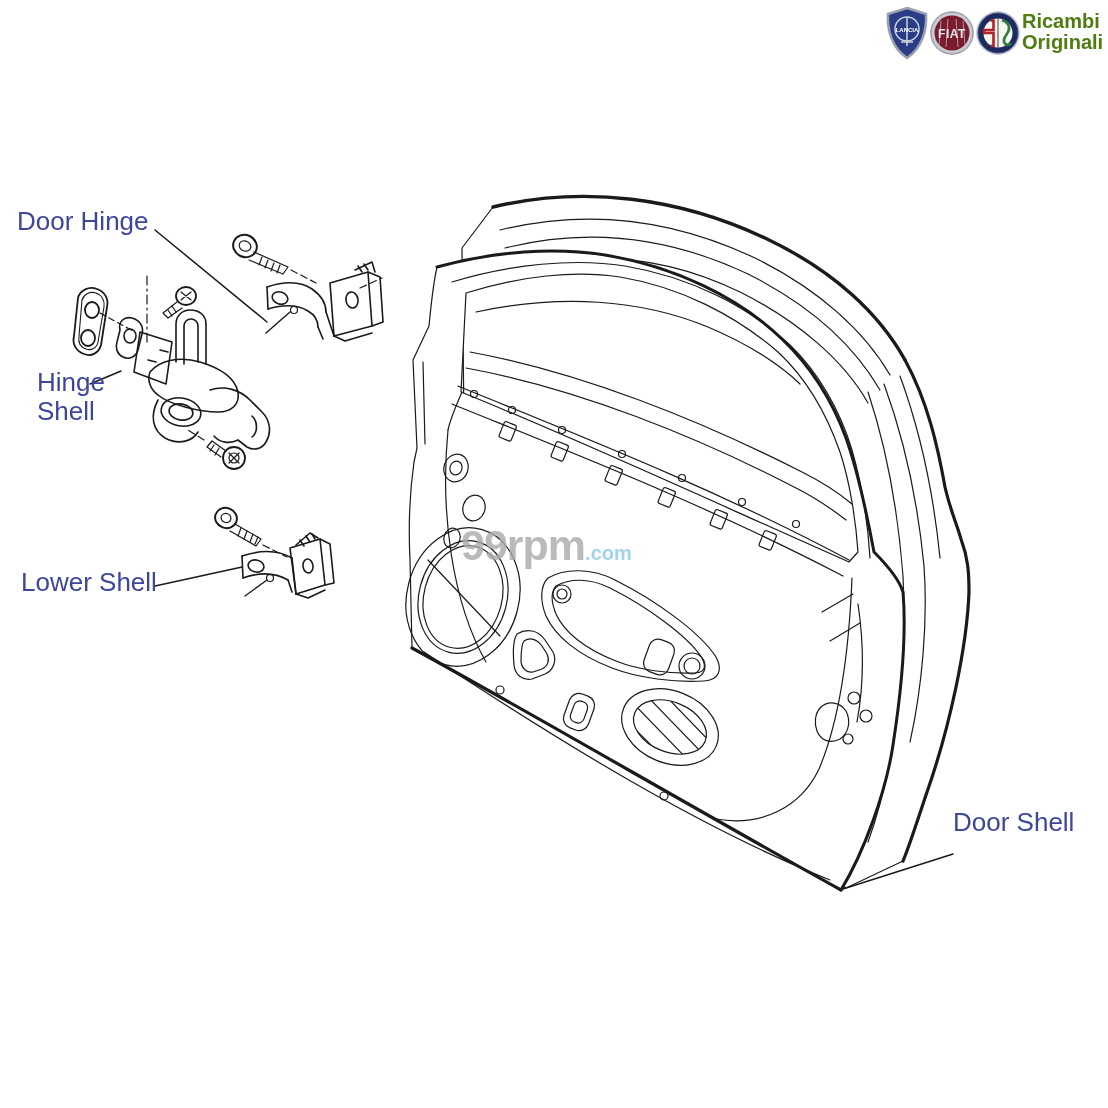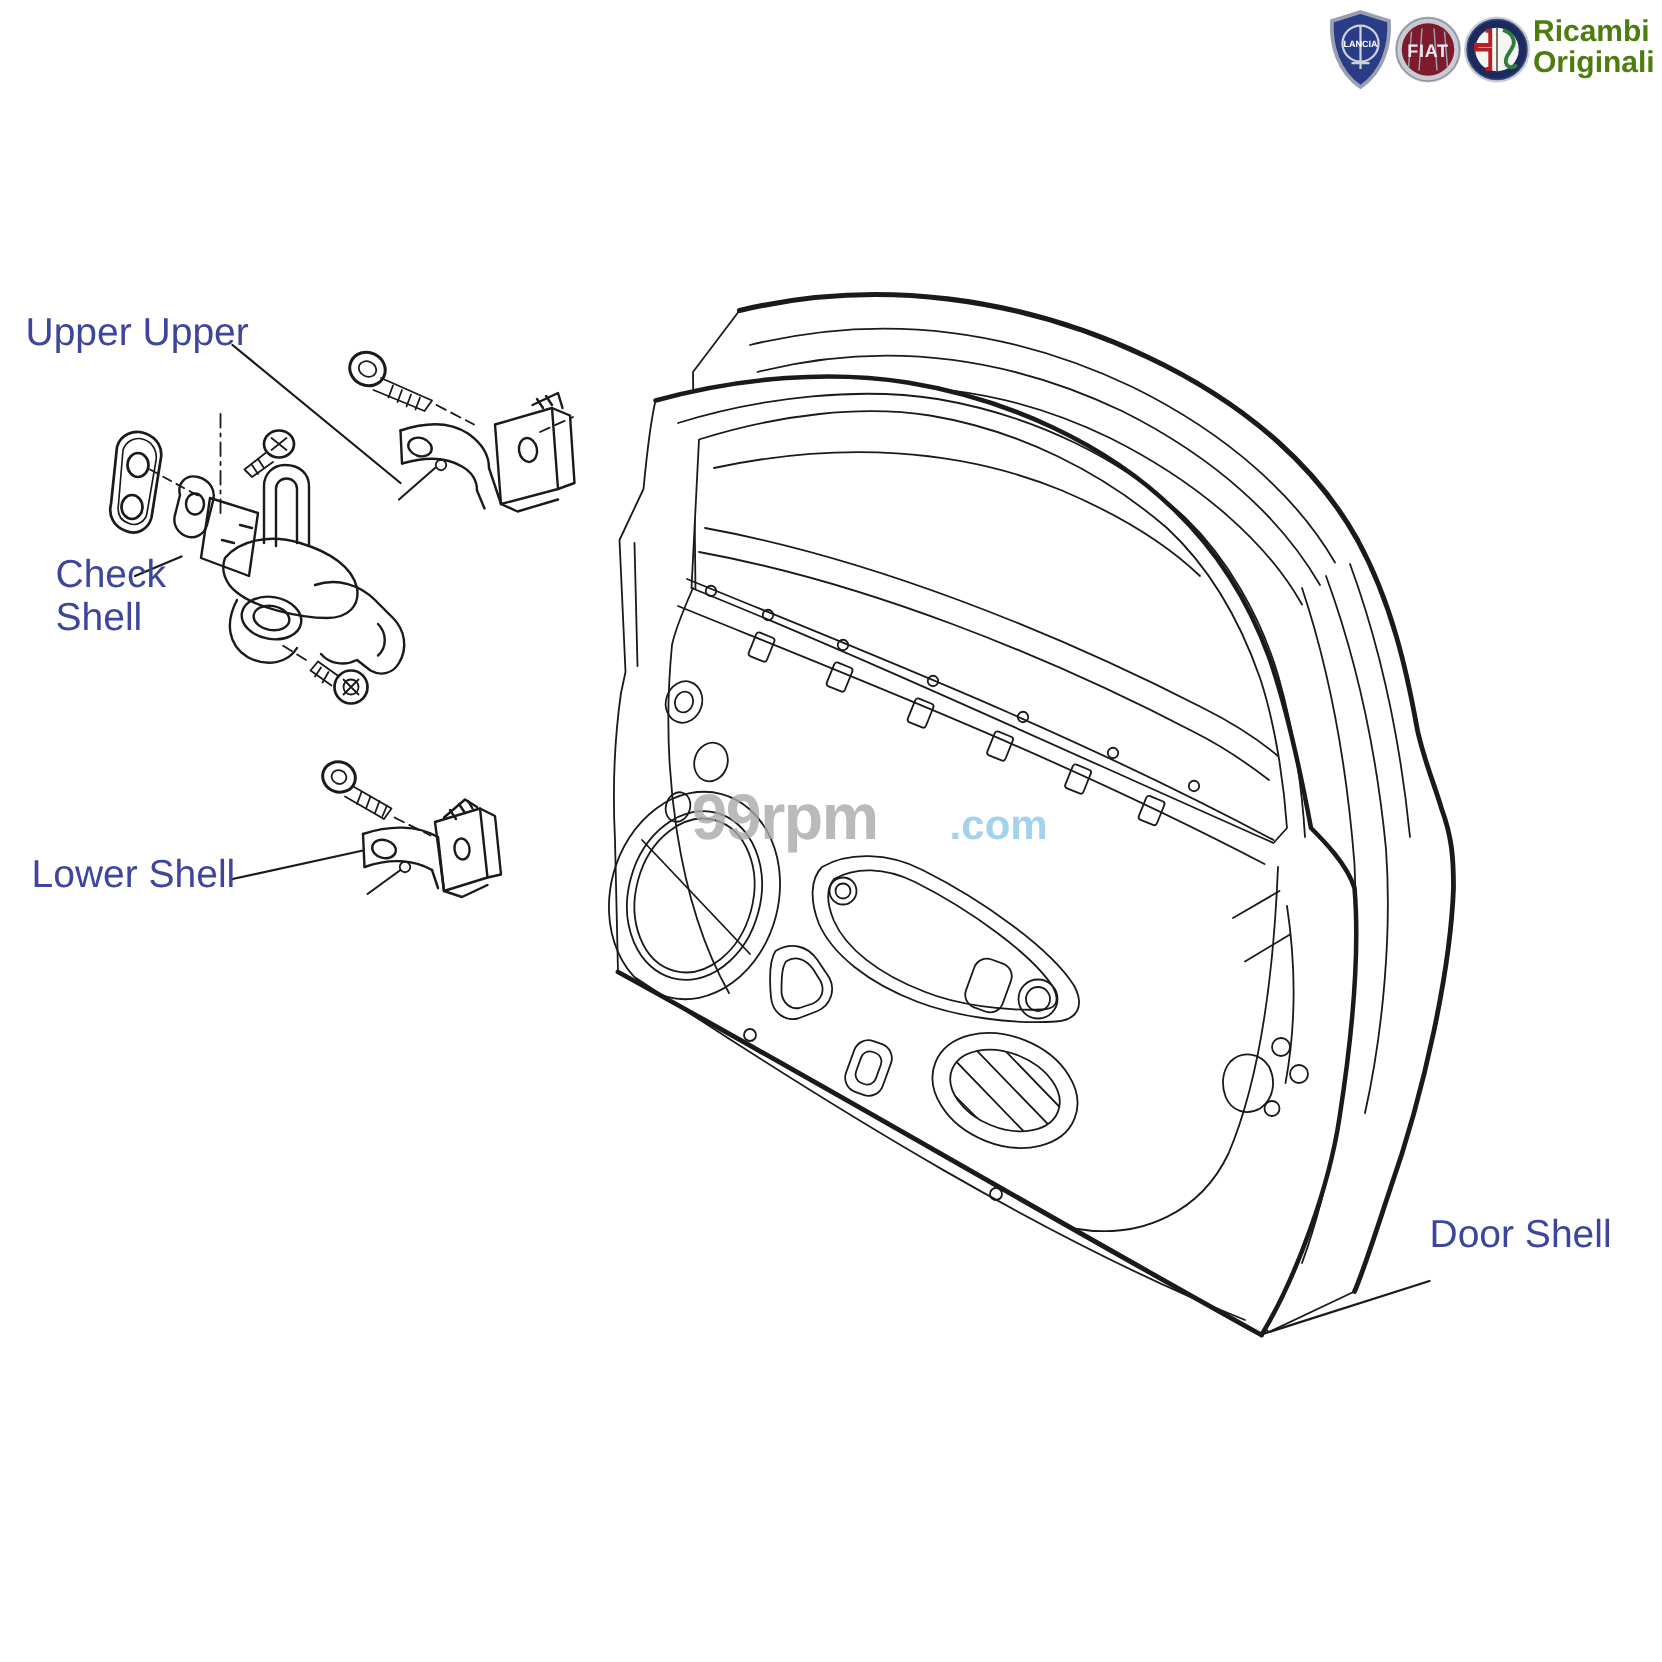--- a/index.html
+++ b/index.html
@@ -11,21 +11,21 @@
   #label-upper-hinge{left:17px;top:207px;}
   #label-door-check{left:37px;top:368px;}
   #label-lower-hinge{left:21px;top:568px;}
   #label-door-shell{left:953px;top:808px;}
   #brand-text{position:absolute;left:1022px;top:11px;color:#4d7c0f;font-weight:700;
               font-size:20px;line-height:21px;letter-spacing:0px;}
   #logo-svg{position:absolute;left:885px;top:6px;}
   #watermark{position:absolute;left:461px;top:521px;display:flex;align-items:baseline;
              opacity:0.8;pointer-events:none;}
   #watermark .wm-brand{font-size:43px;font-weight:700;letter-spacing:-1px;color:#a9a9a9;}
-  #watermark .wm-suffix{font-size:28px;font-weight:700;color:#8cc7ea;margin-left:48px;}
+  #watermark .wm-suffix{font-size:20px;font-weight:700;color:#8cc7ea;}
   svg path, svg line, svg ellipse, svg circle, svg rect{vector-effect:none;}
 </style>
 </head>
 <body>
 
 <div id="stage">
 
   <svg id="diagram-svg" width="1108" height="1108" viewBox="0 0 1108 1108">
     <g stroke="#1a1a1a" fill="none" stroke-width="1.2" stroke-linecap="round" stroke-linejoin="round">
 
@@ -259,23 +259,23 @@
         <path d="M 953,854 L 843,889"></path>
       </g>
     </g>
   </svg>
 
   <div id="watermark">
     <span class="wm-brand">99rpm</span>
       <span class="wm-suffix">.com</span>
   </div>
 
-  <div class="part-label" id="label-upper-hinge">Upper Upper</div>
+  <div class="part-label" id="label-upper-hinge">Door Hinge</div>
   <div class="part-label" id="label-door-check">
-    <div>Check</div>
+    <div>Hinge</div>
     <div>Shell</div>
   </div>
   <div class="part-label" id="label-lower-hinge">Lower Shell</div>
   <div class="part-label" id="label-door-shell">Door Shell</div>
 
   <svg id="logo-svg" width="140" height="56" viewBox="0 0 140 56">
 
     <g>
       <path d="M 22,2 L 41,8 C 42,24 37,42 22,52 C 7,42 2,24 3,8 Z" fill="#2a3c85" stroke="#9aa0b0" stroke-width="2.5"></path>
       <circle cx="22" cy="23" r="12" fill="none" stroke="#cdd2dd" stroke-width="1.5"></circle>

